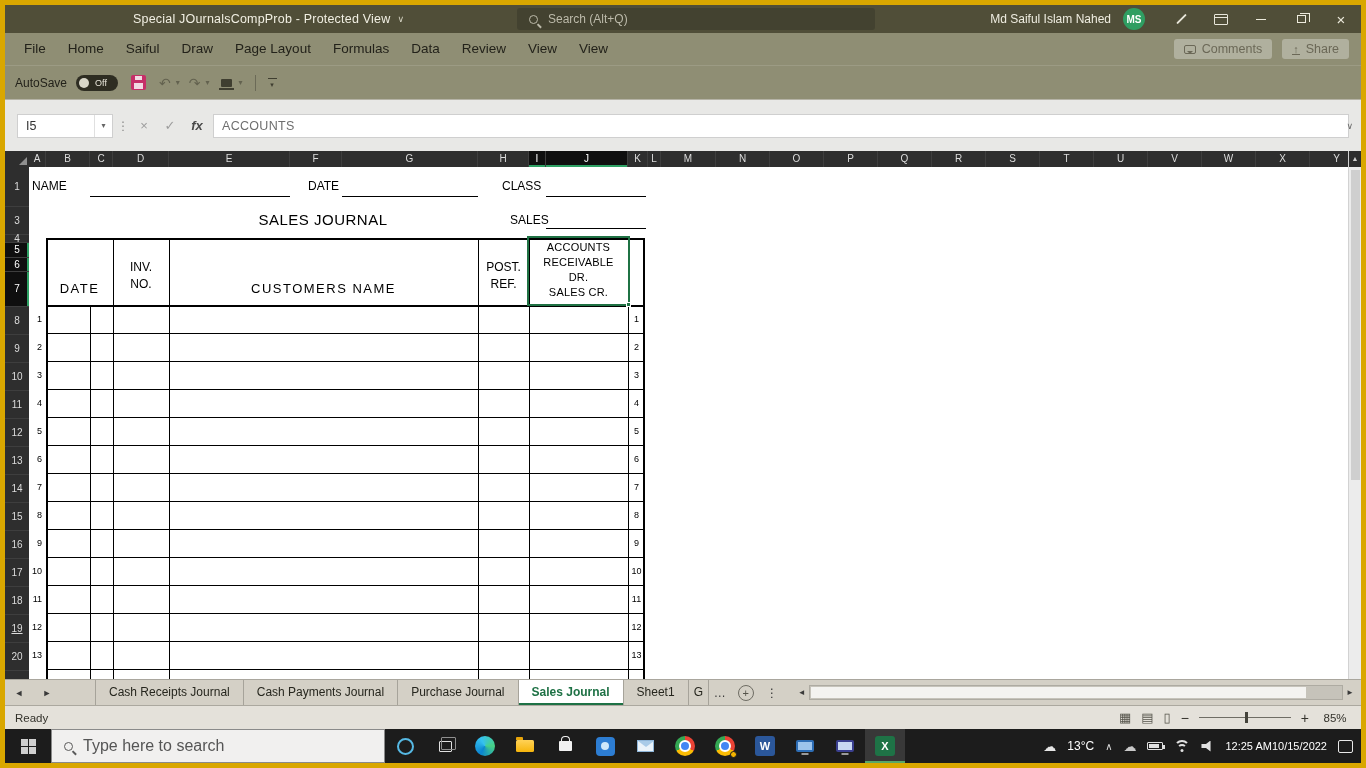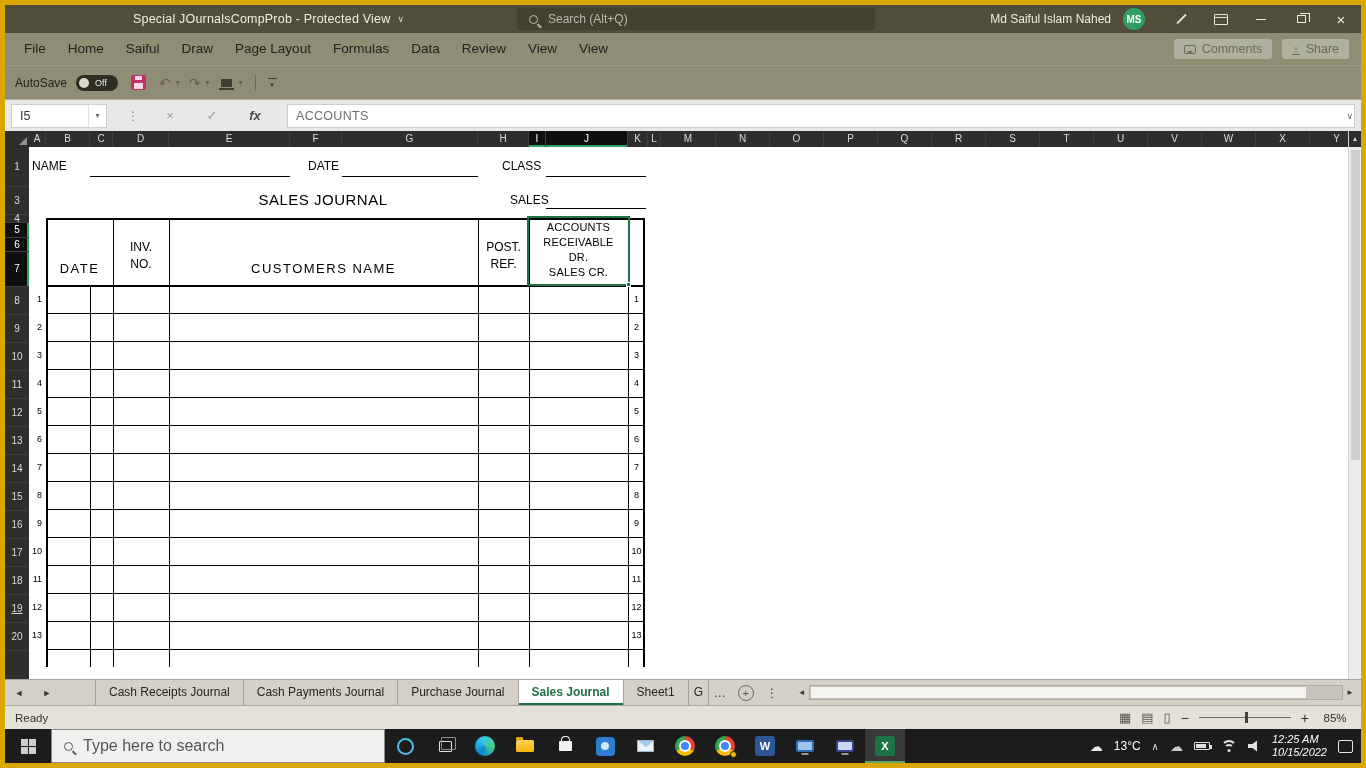--- a/index.html
+++ b/index.html
@@ -51,21 +51,21 @@
   .qat-ic{font-size:14px;color:#63624F;line-height:14px;}
   .qat-dd{font-size:8px;color:#63624F;margin-left:-4px;}
   .stamp{width:11px;height:8px;background:#3F3E30;border-radius:1px;position:relative;margin:0 2px;}
   .stamp::after{content:'';position:absolute;left:-2px;bottom:-3px;width:15px;height:2px;background:#3F3E30;}
   .qat-sep{width:1px;height:16px;background:rgba(0,0,0,.25);margin:0 3px;}
   .custom-ic{display:flex;flex-direction:column;align-items:center;line-height:5px;color:#3F3E30;}
   .custom-ic .bar{width:9px;height:1.5px;background:#3F3E30;margin-bottom:3px;}
   .custom-ic .dd{font-size:7px;}
 
   
-  .formulabar{height:32px;background:#E8E8E6;border-top:1px solid #B5B3A6;display:flex;align-items:center;padding:0 6px;gap:20px;flex:0 0 auto;position:relative;}
+  .formulabar{height:52px;background:#E8E8E6;border-top:1px solid #B5B3A6;display:flex;align-items:center;padding:0 12px;gap:4px;flex:0 0 auto;position:relative;}
   .namebox{width:96px;height:24px;background:#fff;border:1px solid #CFCFCF;display:flex;align-items:center;}
   .namebox .ref{flex:1;font-size:12.5px;color:#333;padding-left:8px;}
   .namebox .dd{width:18px;text-align:center;font-size:8px;color:#666;border-left:1px solid #E0E0E0;line-height:22px;}
   .fb-dots{color:#8A8A8A;font-size:12px;}
   .fb-btn{font-size:13px;color:#9C9C9C;width:22px;text-align:center;}
   .fb-fx{font-size:13px;color:#4A4A4A;font-style:italic;font-weight:bold;width:24px;text-align:center;}
   .fb-field{flex:1;height:24px;background:#fff;border:1px solid #CFCFCF;display:flex;align-items:center;
     font-size:12.5px;color:#6E6E6E;padding-left:8px;letter-spacing:.3px;}
   .fb-expand{position:absolute;right:8px;font-size:9px;color:#666;}
 
@@ -164,21 +164,21 @@
   .temp{font-size:12px;color:#fff;}
   .battery{width:16px;height:8px;border:1px solid #E0E0E0;border-radius:1px;position:relative;}
   .battery::before{content:'';position:absolute;left:1px;top:1px;bottom:1px;width:10px;background:#E0E0E0;}
   .battery::after{content:'';position:absolute;right:-3px;top:2px;width:2px;height:4px;background:#E0E0E0;}
   .wifi{position:relative;width:16px;height:12px;overflow:hidden;}
   .wifi i{position:absolute;left:50%;transform:translateX(-50%);border:2px solid transparent;border-top-color:#E0E0E0;border-radius:50%;}
   .wifi .w1{width:16px;height:16px;top:0;}
   .wifi .w2{width:10px;height:10px;top:4px;}
   .wifi .w3{width:3px;height:3px;top:9px;background:#E0E0E0;border:none;border-radius:50%;}
   .speaker{width:13px;height:11px;background:#E0E0E0;clip-path:polygon(0 32%,35% 32%,70% 0,70% 100%,35% 68%,0 68%);}
-  .clock{display:flex;flex-direction:column;align-items:flex-start;font-size:11px;line-height:13px;color:#fff;font-style:italic;}
+  .clock{display:flex;align-items:flex-end;font-size:11px;line-height:13px;color:#fff;}
   .action-center{width:15px;height:13px;border:1.5px solid #E8E8E8;border-radius:2px;}
 </style>
 </head>
 <body>
 
 <div class="screen">
 
   <div class="titlebar">
     <div class="tb-title">
       <span>Special JOurnalsCompProb - Protected View</span>

